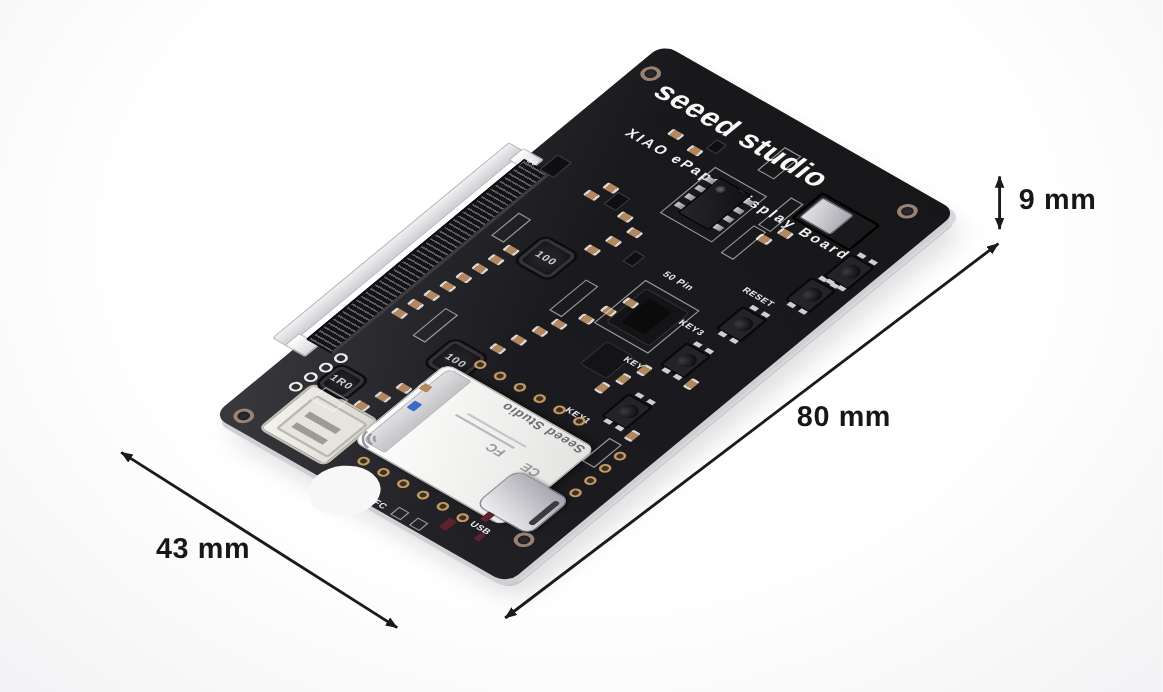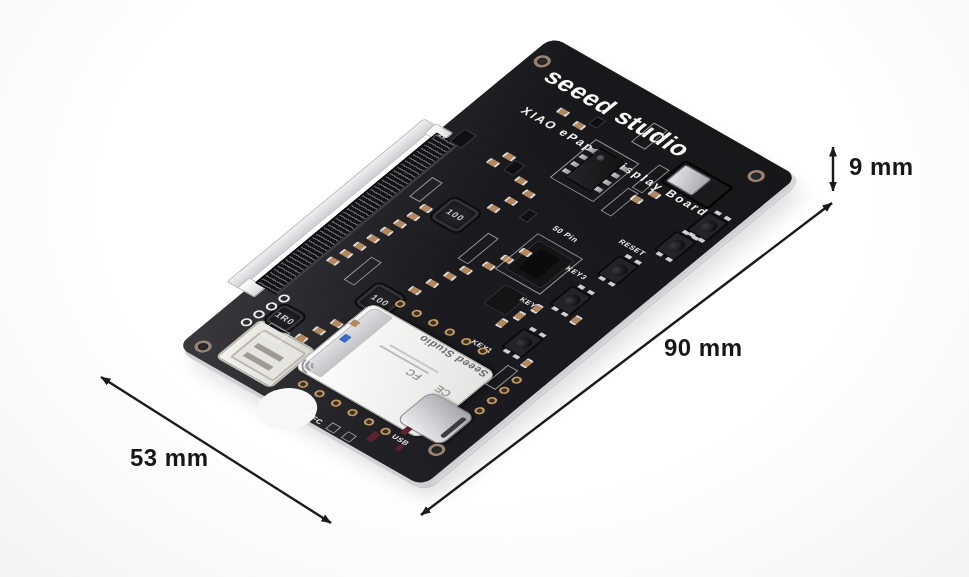--- a/index.html
+++ b/index.html
@@ -301,15 +301,15 @@
     <defs>
       <marker id="ah" markerWidth="11" markerHeight="10" refX="9.5" refY="4" orient="auto-start-reverse" markerUnits="userSpaceOnUse">
         <path d="M0,0 L10,4 L0,8 z" fill="#1a1a1a"></path>
       </marker>
     </defs>
     <line x1="832" y1="203" x2="421" y2="515" stroke="#1a1a1a" stroke-width="2.4" marker-start="url(#ah)" marker-end="url(#ah)"></line>
     <line x1="101" y1="377" x2="331" y2="523" stroke="#1a1a1a" stroke-width="2.4" marker-start="url(#ah)" marker-end="url(#ah)"></line>
     <line x1="833" y1="147" x2="833" y2="191" stroke="#1a1a1a" stroke-width="2.4" marker-start="url(#ah)" marker-end="url(#ah)"></line>
   </svg>
   <div class="dim-label" style="left:849px; top:153px;">9 mm</div>
-  <div class="dim-label" style="left:664px; top:334px;">90 mm</div>
-  <div class="dim-label" style="left:130px; top:444px;">53 mm</div>
+  <div class="dim-label" style="left:664px; top:334px;">80 mm</div>
+  <div class="dim-label" style="left:130px; top:444px;">43 mm</div>
 </div>
 
 </body></html>

